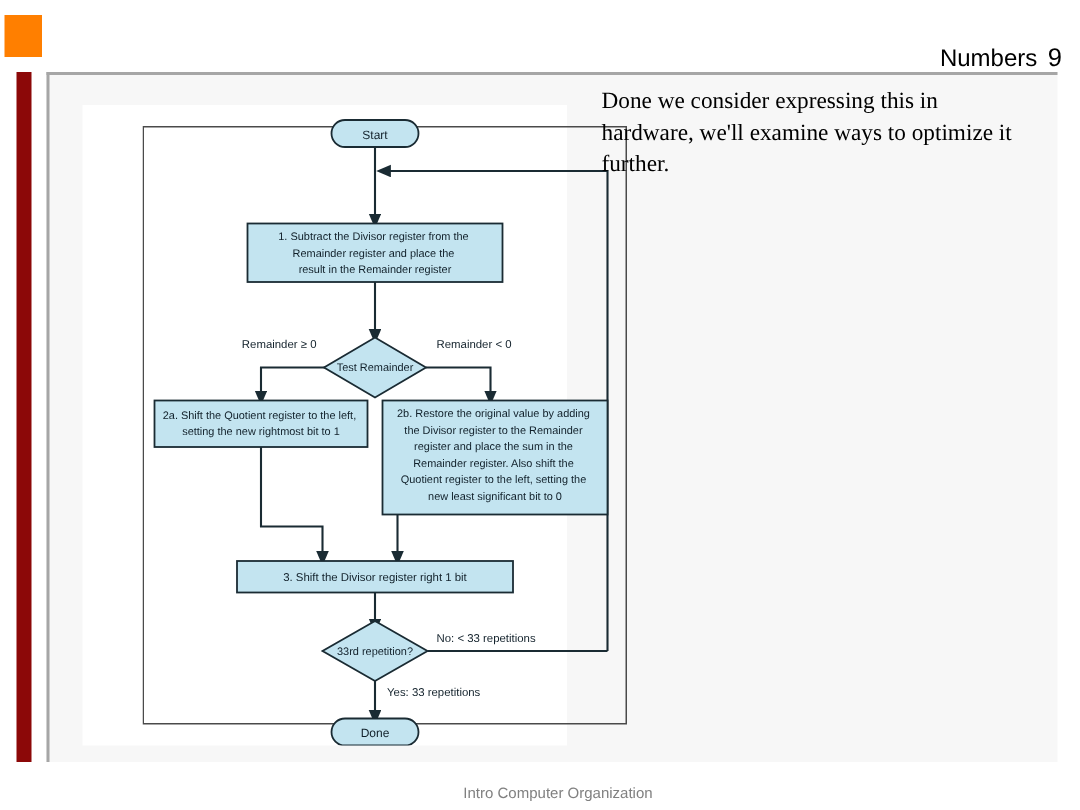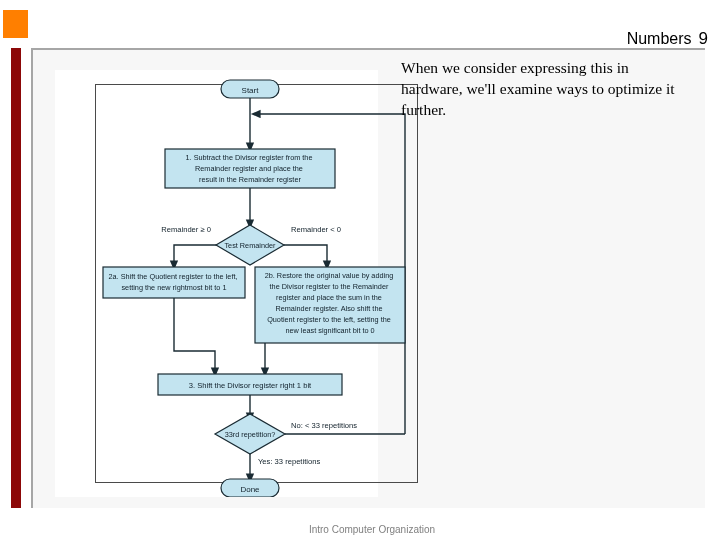--- a/index.html
+++ b/index.html
@@ -157,15 +157,15 @@
       <text x="155" y="366.5" font-family="Liberation Sans, sans-serif" font-size="7.3" fill="#11202a" text-anchor="middle">33rd repetition?</text>
       <text x="196" y="358" font-family="Liberation Sans, sans-serif" font-size="7.6" fill="#11202a" text-anchor="start">No:  &lt; 33 repetitions</text>
       <text x="163" y="394" font-family="Liberation Sans, sans-serif" font-size="7.6" fill="#11202a" text-anchor="start">Yes:  33 repetitions</text>
 
       <rect x="126" y="409" width="58" height="18" rx="9" ry="9" fill="#C3E4F0" stroke="#1A2B33" stroke-width="1.2"></rect>
       <text x="155" y="421.5" font-family="Liberation Sans, sans-serif" font-size="8" fill="#11202a" text-anchor="middle">Done</text>
     </svg>
   </div>
 </div>
 
-<div class="body-text">When we consider expressing this in hardware, we'll examine ways to optimize it further.</div>
+<div class="body-text">Done we consider expressing this in hardware, we'll examine ways to optimize it further.</div>
 
 <div class="footer">Intro Computer Organization</div>
 
 </body></html>

